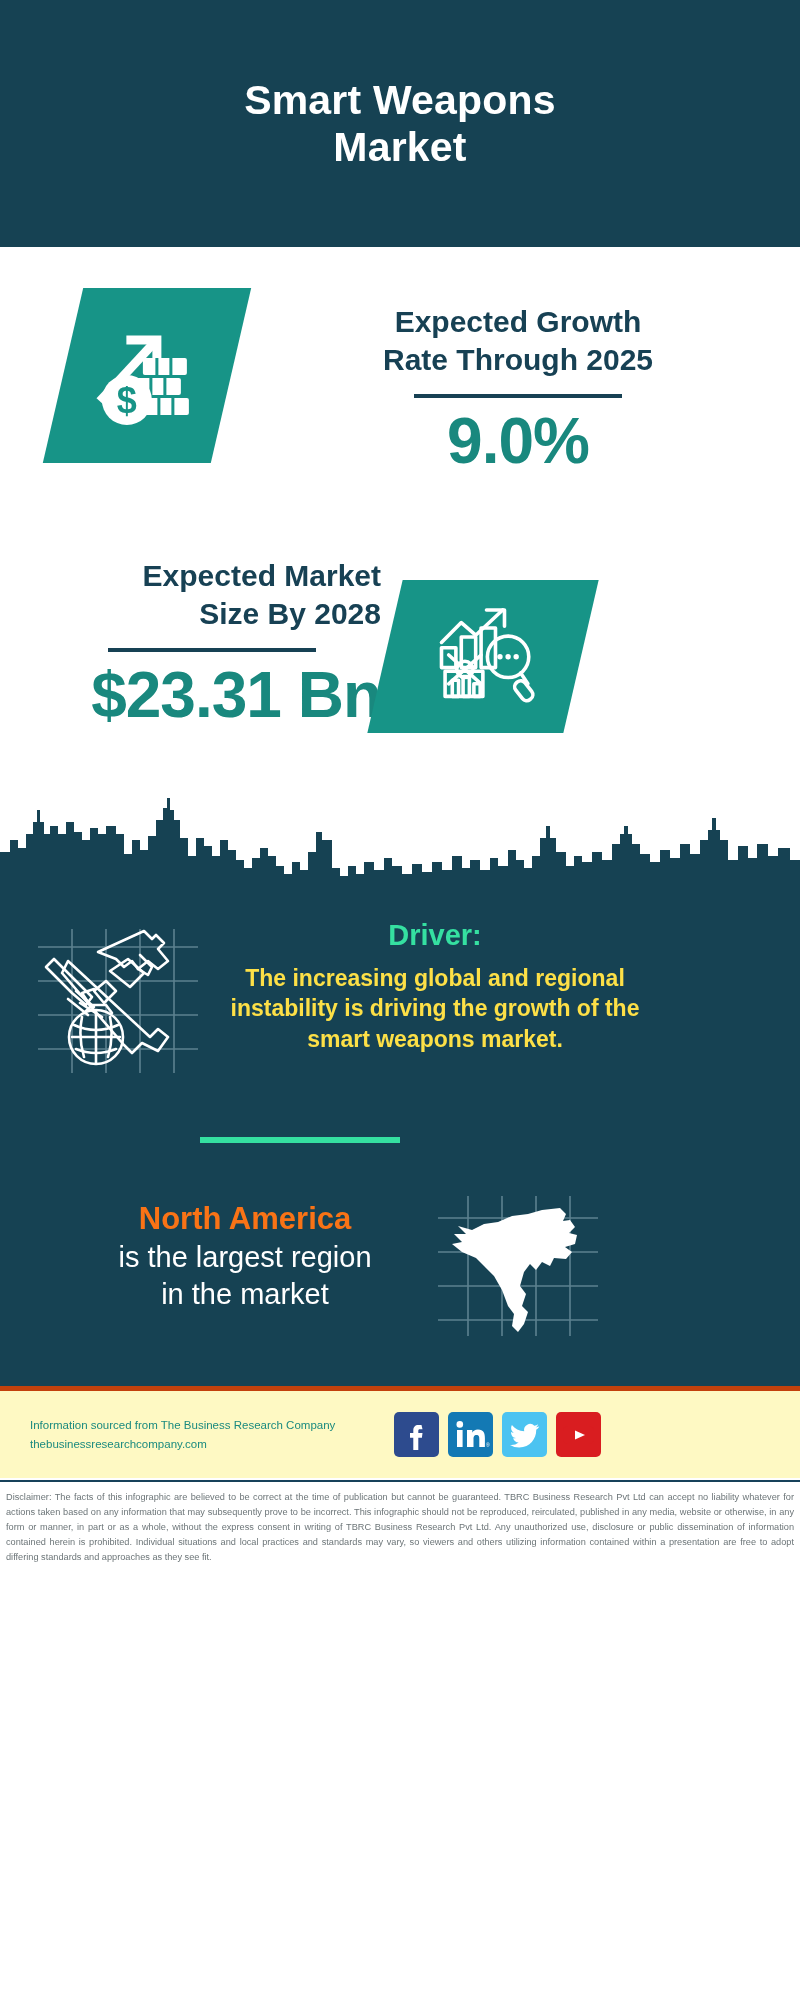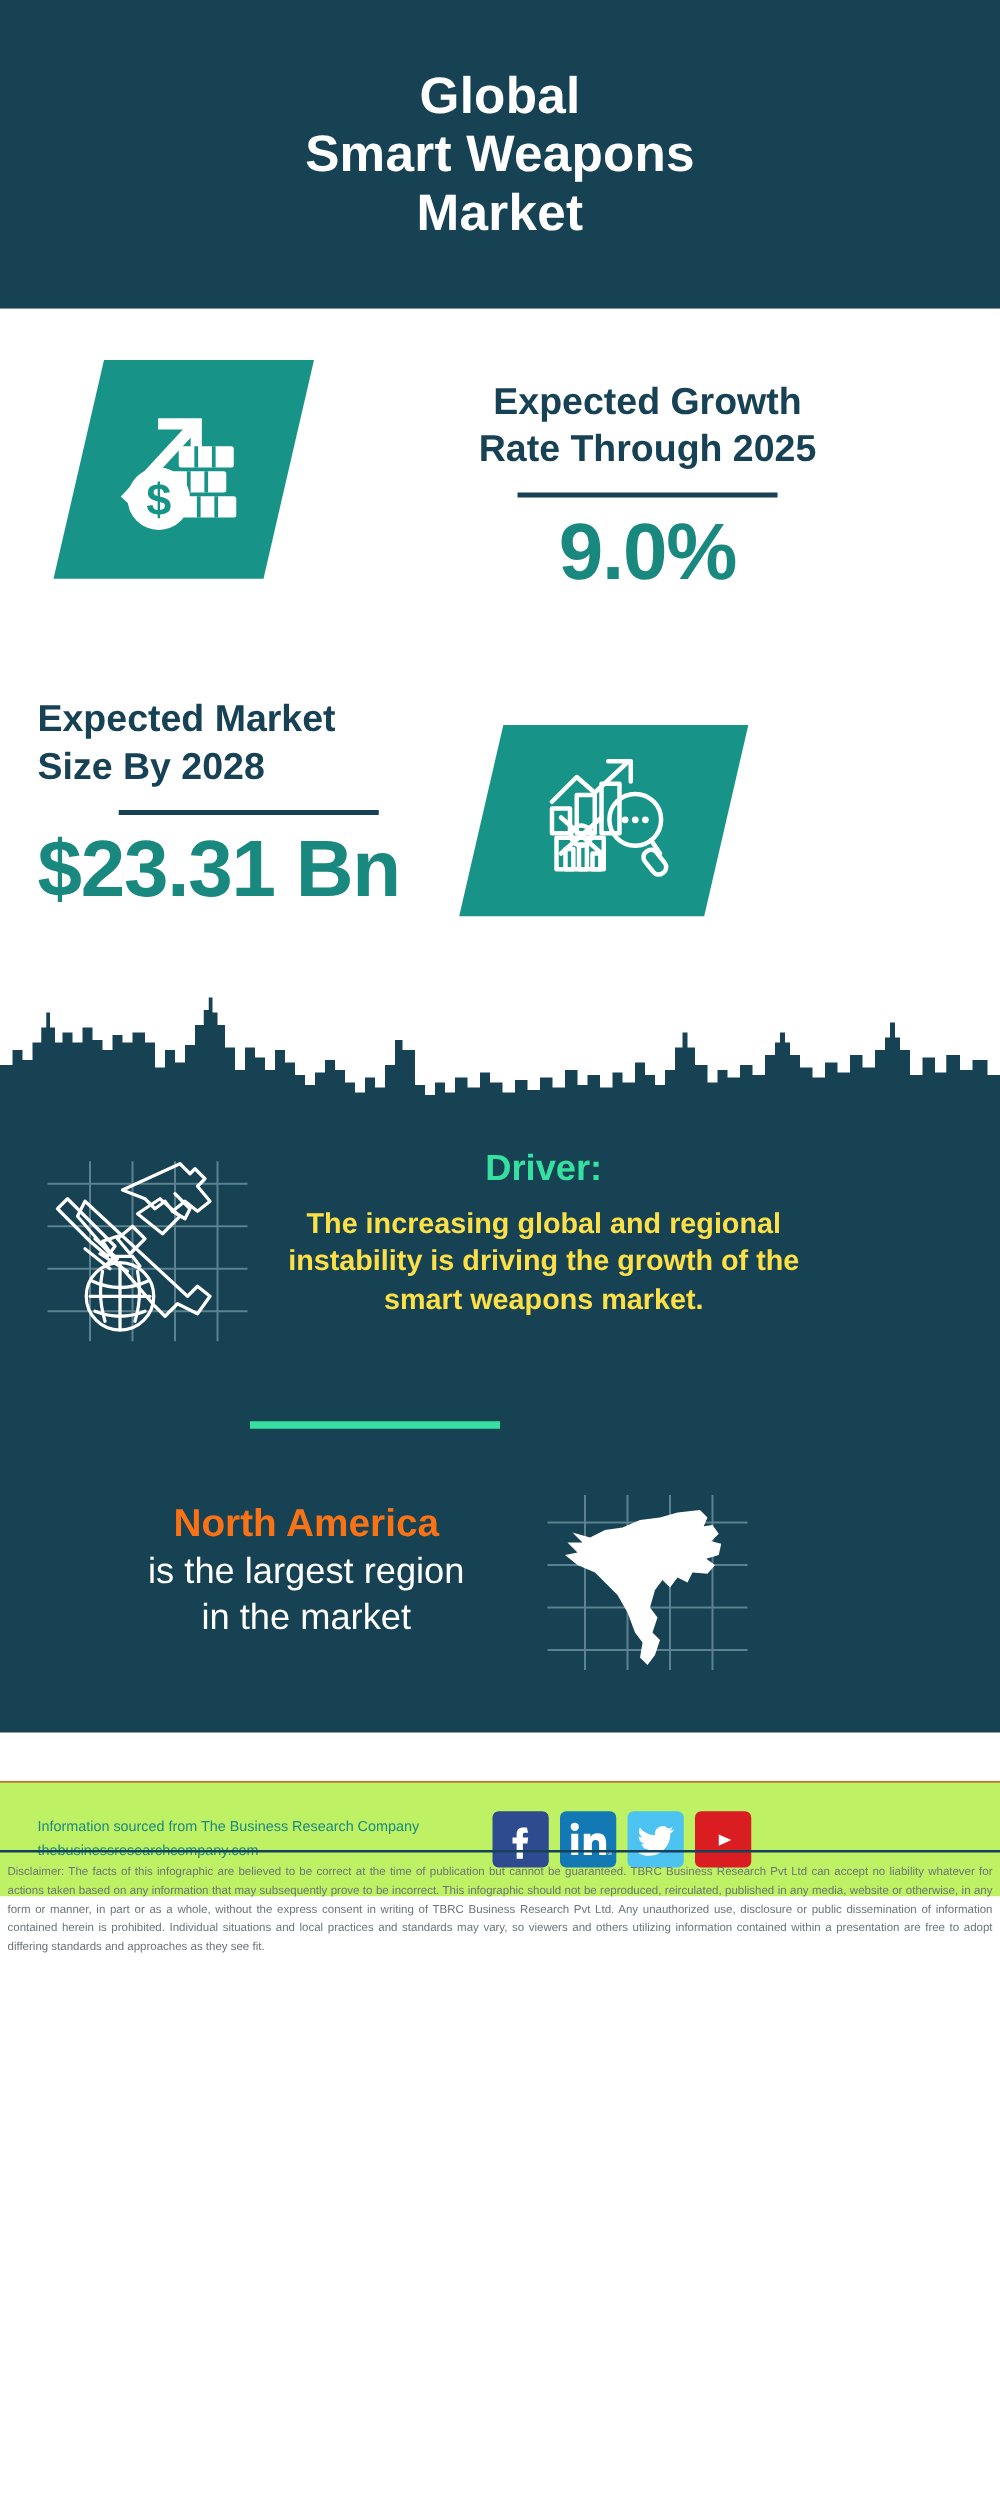--- a/index.html
+++ b/index.html
@@ -47,21 +47,21 @@
     width:208px; height:4px; background:#174154;
     margin:16px auto 8px auto;
   }
   .stat-value {
     color:#19887e; font-size:64px; font-weight:bold; line-height:1.1;
     letter-spacing:-1px;
   }
 
   
   .size-text {
-    position:absolute; left:30px; top:310px; width:338px; text-align:left;
+    position:absolute; left:43px; top:310px; width:338px; text-align:right;
   }
   .size-icon { left:385px; top:333px; width:196px; height:153px; }
 
   
   .skyline { position:absolute; left:0; top:782px; width:800px; height:135px; }
 
   
   .dark {
     position:absolute; left:0; top:900px; width:800px; height:486px;
     background:#164253;
@@ -82,23 +82,23 @@
   }
 
   .region-wrap { position:absolute; left:45px; top:300px; width:400px; text-align:center; }
   .region-name { color:#f97316; font-size:31px; font-weight:bold; line-height:1.25; }
   .region-sub  { color:#ffffff; font-size:29px; font-weight:normal; line-height:1.3; }
   .map-icon { position:absolute; left:432px; top:290px; width:170px; height:150px; }
 
   
   .source {
     position:absolute; left:0; top:1386px; width:800px; height:92px;
-    background:#bef264;
-    border-top:1px solid #c2410c;
-    display:flex; align-items:center;margin-top:39px;
+    background:#fef9c3;
+    border-top:5px solid #c2410c;
+    display:flex; align-items:center;
   }
   .source-text { margin-left:30px; width:350px; }
   .source-line {
     color:#1b8a7f; font-size:11.5px; line-height:1.65;
   }
   .socials { display:flex; gap:9px; margin-left:14px; }
   .sico {
     width:45px; height:45px; border-radius:5px;
     display:flex; align-items:center; justify-content:center;
   }
@@ -113,21 +113,20 @@
   .disclaimer p {
     color:#6c7578; font-size:9.2px; line-height:1.62;
     text-align:justify;
   }
 </style>
 </head>
 <body>
 
 <div class="header">
   <div class="header-title">
-    <span class="ln">Global</span>
     <span class="ln">Smart Weapons</span>
     <span class="ln">Market</span>
   </div>
 </div>
 
 <div class="mid">
 
   <div class="par growth-icon">
     <span class="ico">
       <svg width="120" height="120" viewBox="0 0 120 120">

